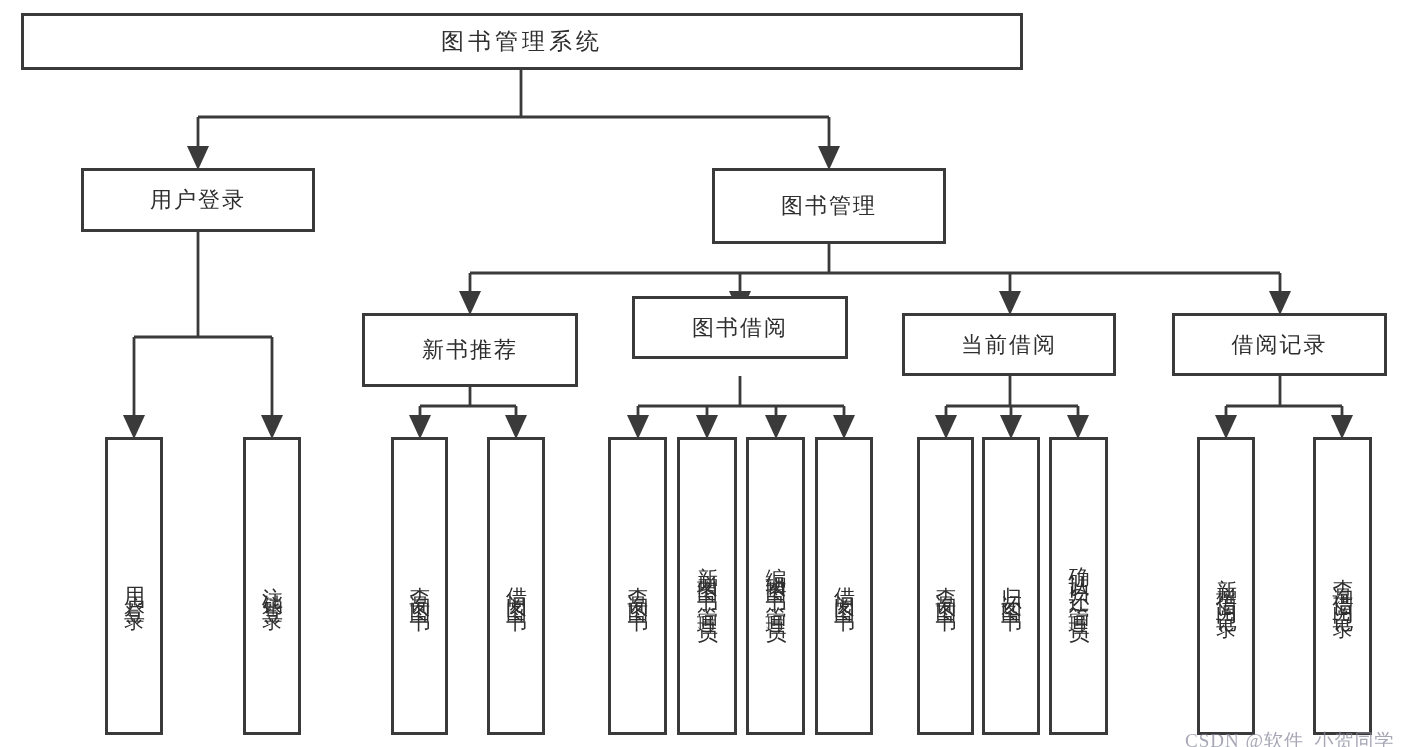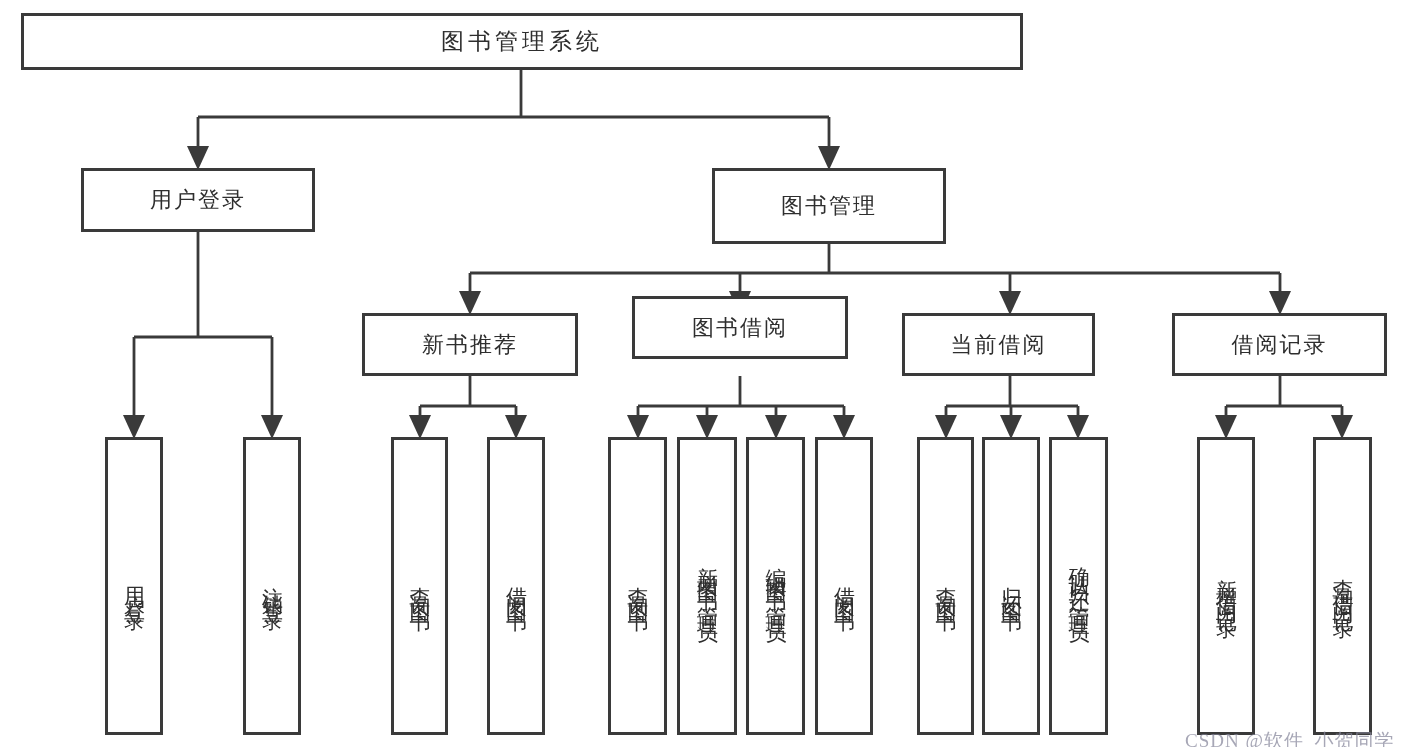--- a/index.html
+++ b/index.html
@@ -19,23 +19,23 @@
     color:#2e2e2e;
     display:flex;
     align-items:center;
     justify-content:center;
     z-index:2;
   }
   .lvl1{left:21px;top:13px;width:1002px;height:57px;font-size:23px;letter-spacing:4px;}
   .lvl2,.lvl3{font-size:22px;letter-spacing:2px;}
   .n-user-login{left:81px;top:168px;width:234px;height:64px;}
   .n-book-mgmt{left:712px;top:168px;width:234px;height:76px;}
-  .n-new-book{left:362px;top:313px;width:216px;height:63px;}
+  .n-new-book{left:362px;top:313px;width:216px;height:74px;}
   .n-book-borrow{left:632px;top:296px;width:216px;height:63px;}
-  .n-current-borrow{left:902px;top:313px;width:193px;height:63px;justify-content:center;}
+  .n-current-borrow{left:902px;top:313px;width:214px;height:63px;justify-content:center;}
   .n-borrow-records{left:1172px;top:313px;width:215px;height:63px;}
   .leaf{top:437px;width:58px;height:298px;font-size:21px;}
   .leaf .vtext{
     writing-mode:vertical-rl;
     text-orientation:mixed;
     letter-spacing:8px;
     line-height:1;
     white-space:nowrap;
   }
   .l-ul1{left:105px;}

